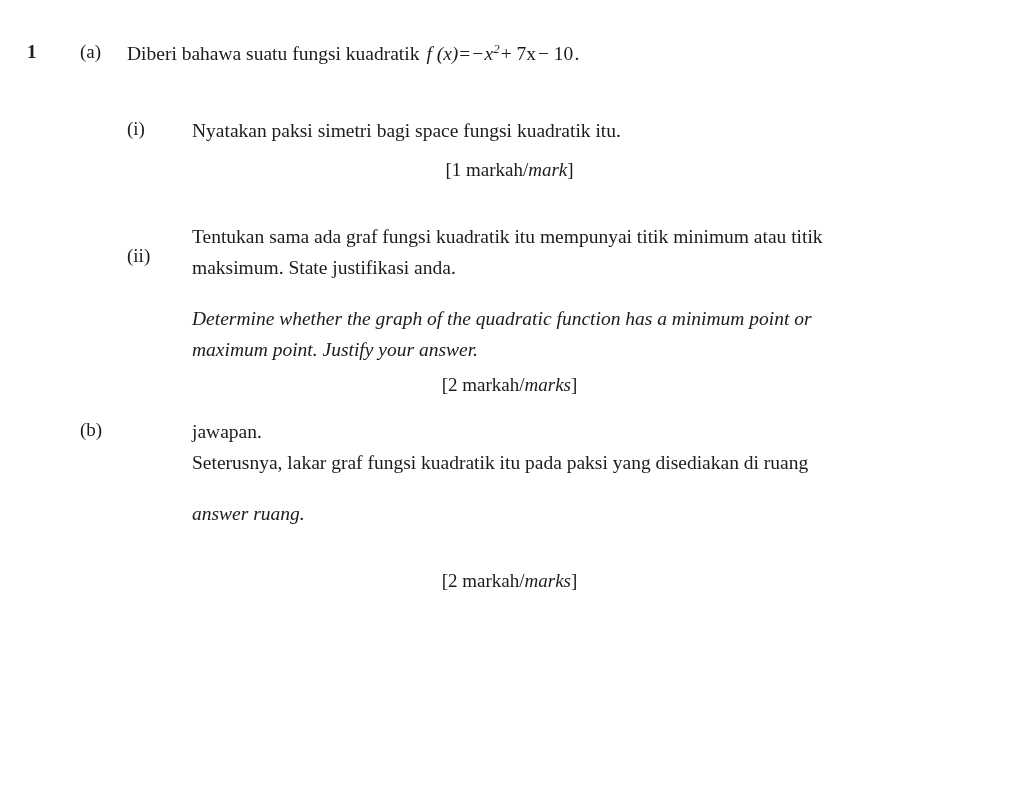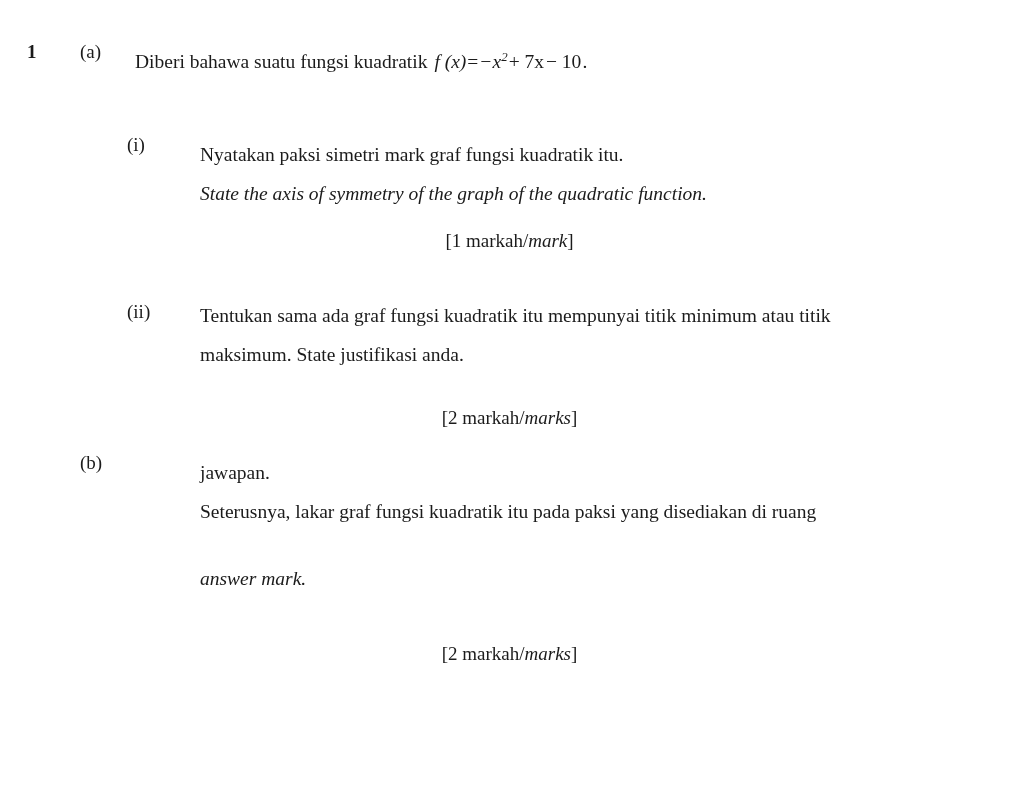--- a/index.html
+++ b/index.html
@@ -56,21 +56,21 @@
   }
 
   .body-narrow { max-width: 768px; }
   .body-wide   { max-width: 768px; }
 
   .ital {
     font-style: italic;
   }
 
   .blk {
-    margin: 8px;
+    margin: 0;
   }
 
   
   .sp-4  { height: 4px; }
   .sp-8  { height: 8px; }
   .sp-12 { height: 12px; }
   .sp-16 { height: 16px; }
   .sp-20 { height: 20px; }
   .sp-24 { height: 24px; }
   .sp-30 { height: 30px; }
@@ -109,21 +109,21 @@
 
   
   .content {
     position: absolute;
     left: 27px;
     top: 38px;
     width: 985px;
   }
 
   
-  .nudge-down-6 { position: relative; top: 6px; }
+  .nudge-down-6 { position: relative; top: 21px; }
 </style>
 </head>
 <body>
 
 <div class="page">
   <div class="content">
 
     <div class="row">
       <div class="col-qnum">1</div>
       <div class="col-alpha">(a)</div>
@@ -135,62 +135,63 @@
     </div>
 
     <div class="sp-30"></div>
     <div class="sp-16"></div>
 
     <div class="row">
       <div class="col-qnum"></div>
       <div class="col-alpha"></div>
       <div class="col-roman">(i)</div>
       <div class="col-body body-narrow">
-        <p class="blk">Nyatakan paksi simetri mark graf fungsi kuadratik itu.</p>
-        <p class="blk ital">State the axis of symmetry of the graph of the quadratic function.</p>
+        <p class="blk">Nyatakan paksi simetri bagi space fungsi kuadratik itu.</p>
       </div>
     </div>
 
     <div class="sp-8"></div>
 
     <div class="marks-line">
       <span>[1 markah/</span><span class="mk-en">mark</span><span>]</span>
     </div>
 
     <div class="sp-24"></div>
     <div class="sp-12"></div>
 
     <div class="row">
       <div class="col-qnum"></div>
       <div class="col-alpha"></div>
       <div class="col-roman nudge-down-6">(ii)</div>
       <div class="col-body body-wide">
         <p class="blk">Tentukan sama ada graf fungsi kuadratik itu mempunyai titik minimum atau titik</p>
         <p class="blk">maksimum. State justifikasi anda.</p>
         <div class="sp-20"></div>
+        <p class="blk ital">Determine whether the graph of the quadratic function has a minimum point or</p>
+        <p class="blk ital">maximum point. Justify your answer.</p>
       </div>
     </div>
 
     <div class="sp-4"></div>
 
     <div class="marks-line">
       <span>[2 markah/</span><span class="mk-en">marks</span><span>]</span>
     </div>
 
     <div class="sp-16"></div>
 
     <div class="row">
       <div class="col-qnum"></div>
       <div class="col-alpha">(b)</div>
       <div class="col-roman"></div>
       <div class="col-body body-wide">
         <p class="blk">jawapan.</p>
         <p class="blk">Seterusnya, lakar graf fungsi kuadratik itu pada paksi yang disediakan di ruang</p>
         <div class="sp-20"></div>
-        <p class="blk ital">answer mark.</p>
+        <p class="blk ital">answer ruang.</p>
       </div>
     </div>
 
     <div class="sp-24"></div>
     <div class="sp-12"></div>
 
     <div class="marks-line">
       <span>[2 markah/</span><span class="mk-en">marks</span><span>]</span>
     </div>
 

